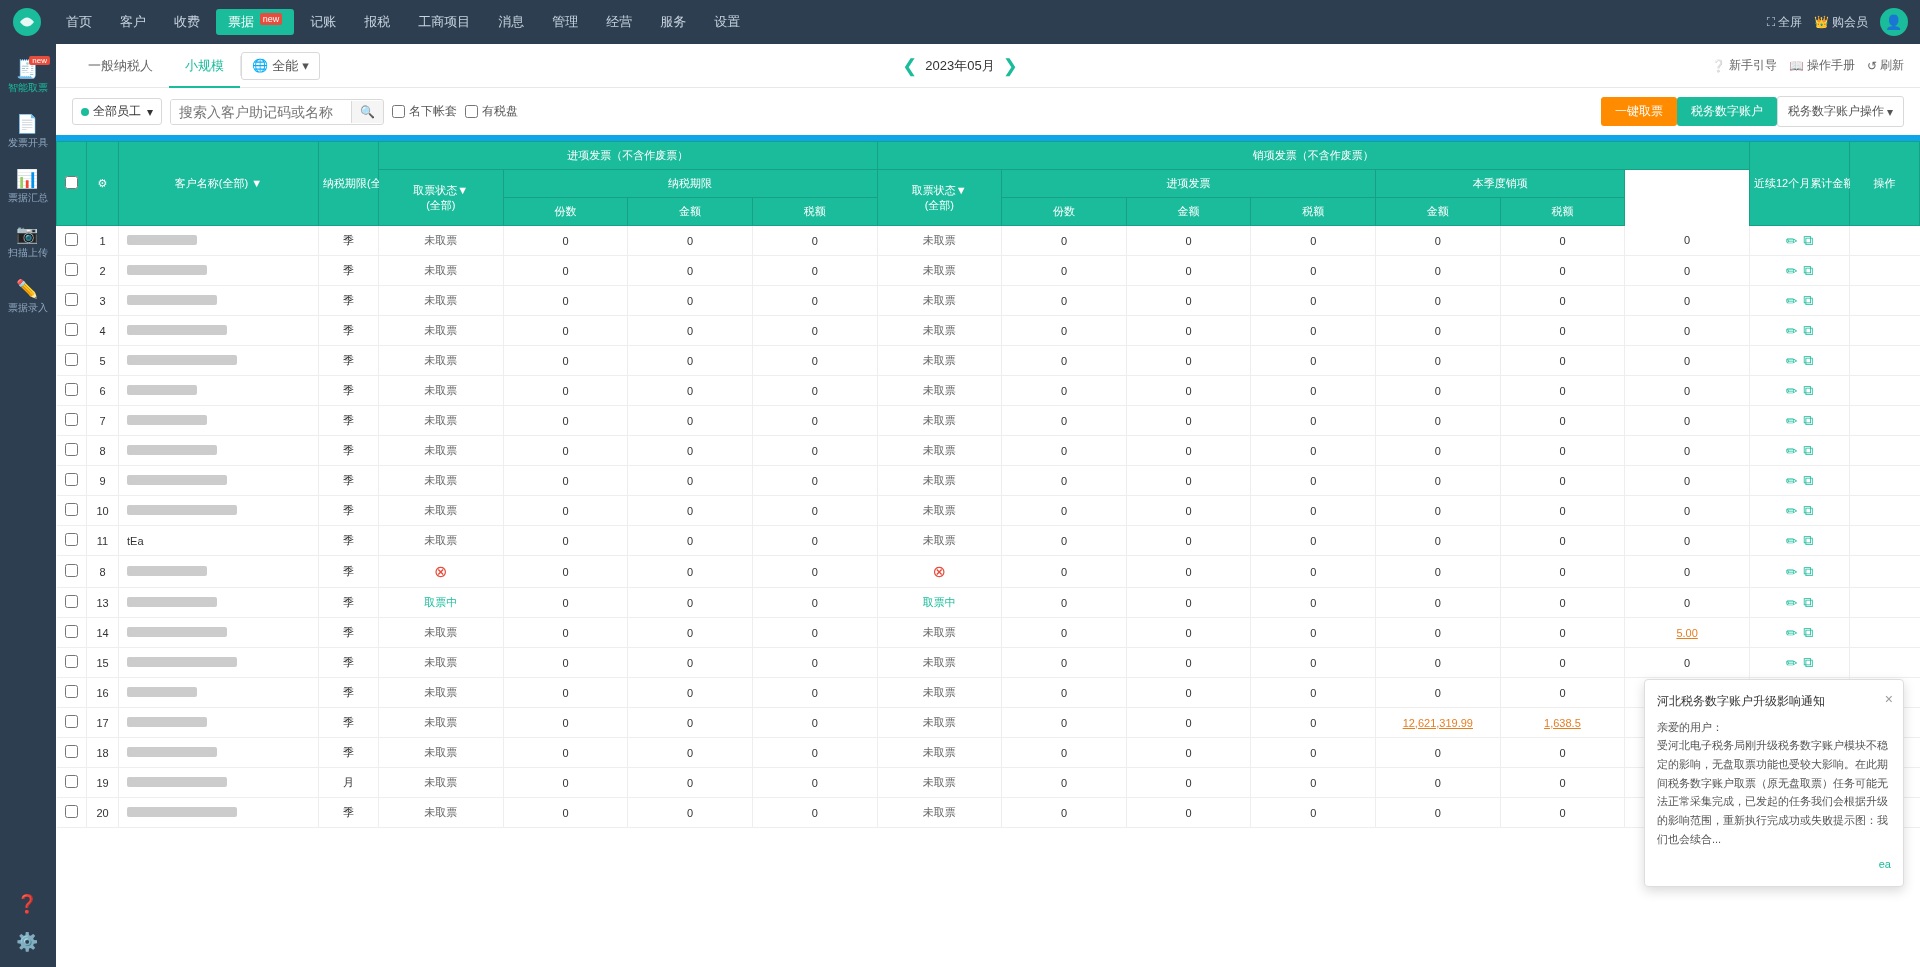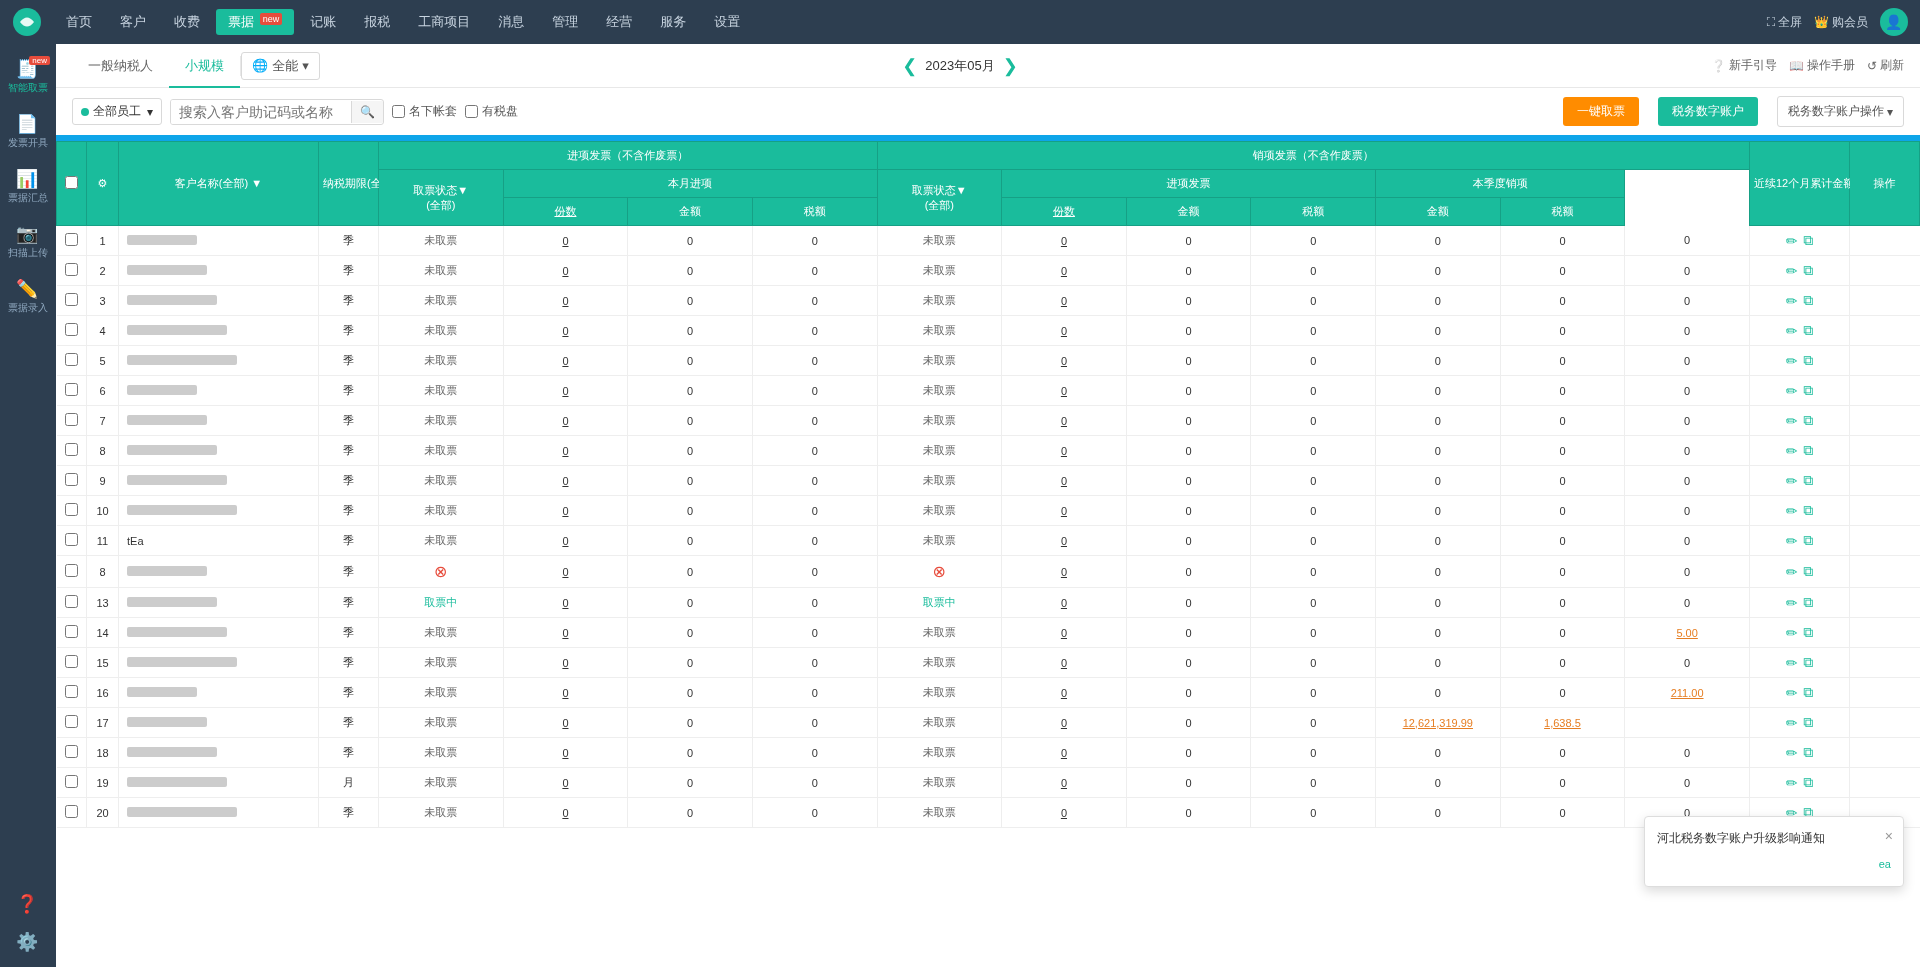--- a/index.html
+++ b/index.html
@@ -31,37 +31,37 @@
     .tab-item.active { color: #1abc9c; border-bottom: 2px solid #1abc9c; font-weight: 500; }
 
     
     .toolbar { background: #fff; padding: 8px 16px; display: flex; align-items: center; gap: 8px; border-bottom: 6px solid #0ea5e9; }
     .select-box { border: 1px solid #d9d9d9; border-radius: 3px; padding: 4px 8px; font-size: 12px; display: flex; align-items: center; gap: 4px; cursor: pointer; background: #fff; min-width: 90px; }
     .select-box .dot { width: 8px; height: 8px; border-radius: 50%; background: #1abc9c; flex-shrink: 0; }
     .search-box { display: flex; align-items: center; border: 1px solid #d9d9d9; border-radius: 3px; overflow: hidden; }
     .search-box input { border: none; outline: none; padding: 4px 8px; font-size: 14px; width: 180px; }
     .search-box .search-btn { background: #f5f5f5; border-left: 1px solid #d9d9d9; padding: 4px 8px; cursor: pointer; }
     .checkbox-label { display: flex; align-items: center; gap: 4px; cursor: pointer; font-size: 12px; color: #555; }
-    .toolbar-right { margin-left: auto; display: flex; align-items: center; gap: 19px; }
+    .toolbar-right { margin-left: auto; display: flex; align-items: center; gap: 0; }
     .btn-primary { background: #ff8c00; color: #fff; border: none; border-radius: 3px; padding: 6px 14px; font-size: 12px; cursor: pointer; white-space: nowrap; }
     .btn-teal { background: #1abc9c; color: #fff; border: none; border-radius: 3px; padding: 6px 14px; font-size: 12px; cursor: pointer; white-space: nowrap; }
     .btn-outline { background: #fff; color: #555; border: 1px solid #d9d9d9; border-radius: 3px; padding: 6px 10px; font-size: 12px; cursor: pointer; display: flex; align-items: center; gap: 3px; }
 
     
     .table-wrap { flex: 1; overflow: auto; background: #fff; margin: 0; }
     table { width: 100%; border-collapse: collapse; table-layout: fixed; }
     thead tr th { background: #1abc9c; color: #fff; font-size: 11px; font-weight: normal; padding: 6px 4px; text-align: center; border: 1px solid #16a085; white-space: nowrap; position: sticky; top: 0; z-index: 2; }
     tbody tr { border-bottom: 1px solid #eee; }
     tbody tr td { padding: 6px 4px; text-align: center; font-size: 11px; color: #333; border-right: 1px solid #eee; overflow: hidden; text-overflow: ellipsis; white-space: nowrap; }
     .col-check { width: 30px; }
     .col-num { width: 32px; }
     .col-name { width: 200px; }
     .col-quota { width: 60px; }
     .col-status { width: 65px; }
-    .col-count { width: 50px; text-decoration: underline; }
+    .col-count { width: 50px; }
     .col-amount { width: 80px; }
     .col-tax { width: 65px; }
     .col-12m { width: 100px; }
     .col-op { width: 70px; }
     .op-btns { display: flex; align-items: center; justify-content: center; gap: 6px; }
     .op-btn { cursor: pointer; color: #1abc9c; font-size: 14px; }
     .link-amount { color: #e67e22; text-decoration: underline; cursor: pointer; }
 
     
     .notification-popup { position: fixed; right: 16px; bottom: 80px; width: 260px; background: #fff; border: 1px solid #ddd; border-radius: 4px; box-shadow: 0 4px 12px rgba(0,0,0,0.15); z-index: 100; padding: 12px; font-size: 11px; color: #444; line-height: 1.6; }
@@ -213,21 +213,21 @@
               <span>客户名称(全部) ▼</span>
             </th>
             <th class="col-quota" rowspan="3">纳税期限(全部) <span class="sort-icon">▼</span></th>
             <th colspan="4">进项发票（不含作废票）</th>
             <th colspan="7">销项发票（不含作废票）</th>
             <th class="col-12m" rowspan="3">近续12个月累计金额</th>
             <th class="col-op" rowspan="3">操作</th>
           </tr>
           <tr>
             <th class="col-status" rowspan="2">取票状态▼<br>(全部)</th>
-            <th colspan="3">本月进项</th>
+            <th colspan="3">纳税期限</th>
             <th class="col-status" rowspan="2">取票状态▼<br>(全部)</th>
             <th colspan="3">进项发票</th>
             <th colspan="2">本季度销项</th>
 
           </tr>
           <tr>
             <th class="col-count">份数</th>
             <th class="col-amount">金额</th>
             <th class="col-tax">税额</th>
             <th class="col-count">份数</th>
@@ -701,14 +701,16 @@
           </tbody>
       </table>
     </div>
 
   </div>
 </div>
 
 <div class="notification-popup">
   <span class="close-btn">×</span>
   <div class="popup-title">河北税务数字账户升级影响通知</div>
+  <div style="white-space:pre-line; font-size:11px; color:#555; line-height:1.7;">亲爱的用户：
+受河北电子税务局刚升级税务数字账户模块不稳定的影响，无盘取票功能也受较大影响。在此期间税务数字账户取票（原无盘取票）任务可能无法正常采集完成，已发起的任务我们会根据升级的影响范围，重新执行完成功或失败提示图：我们也会续合...</div>
   <div class="popup-footer">ea</div>
 </div>
 
 </body></html>

